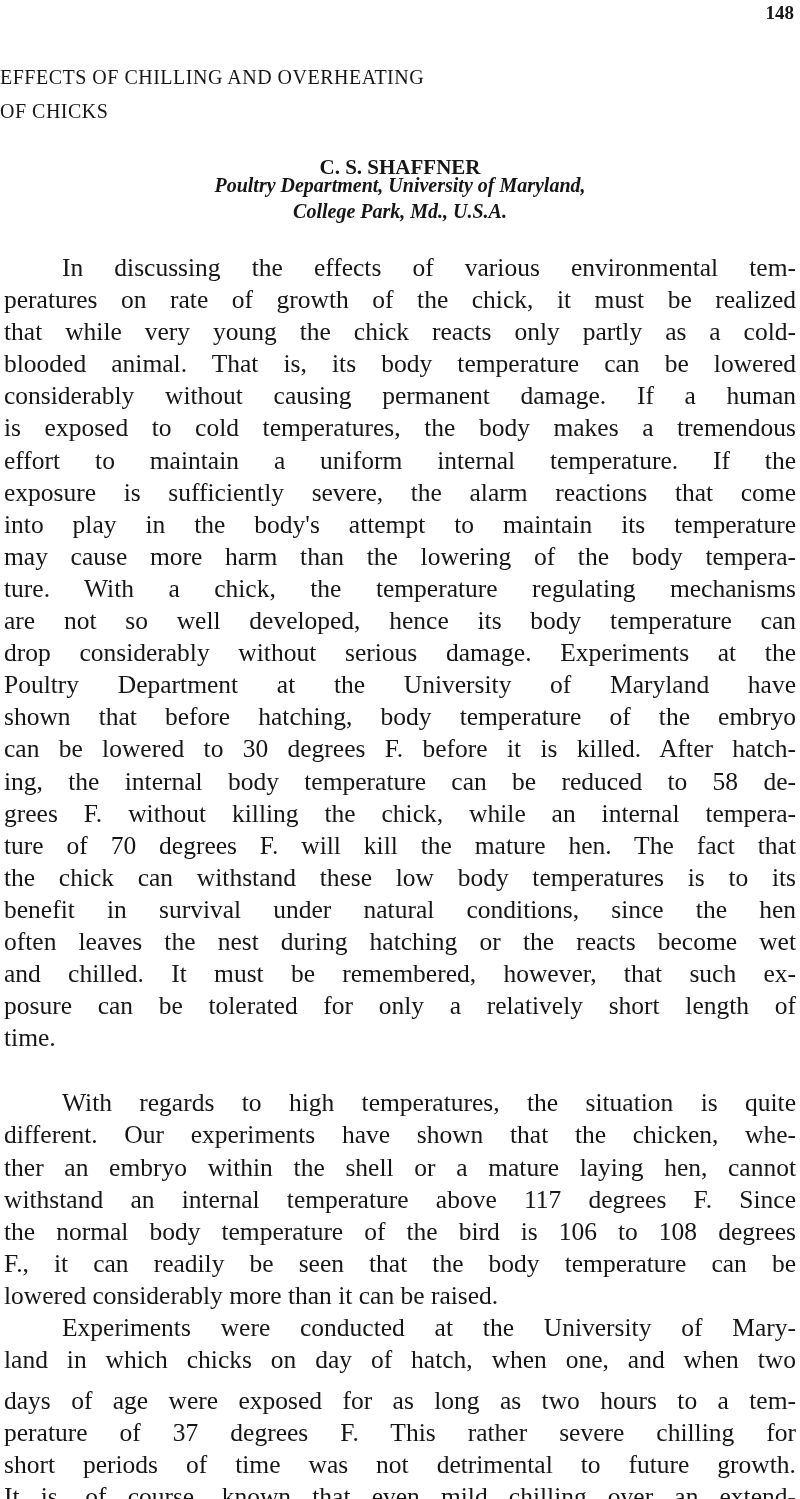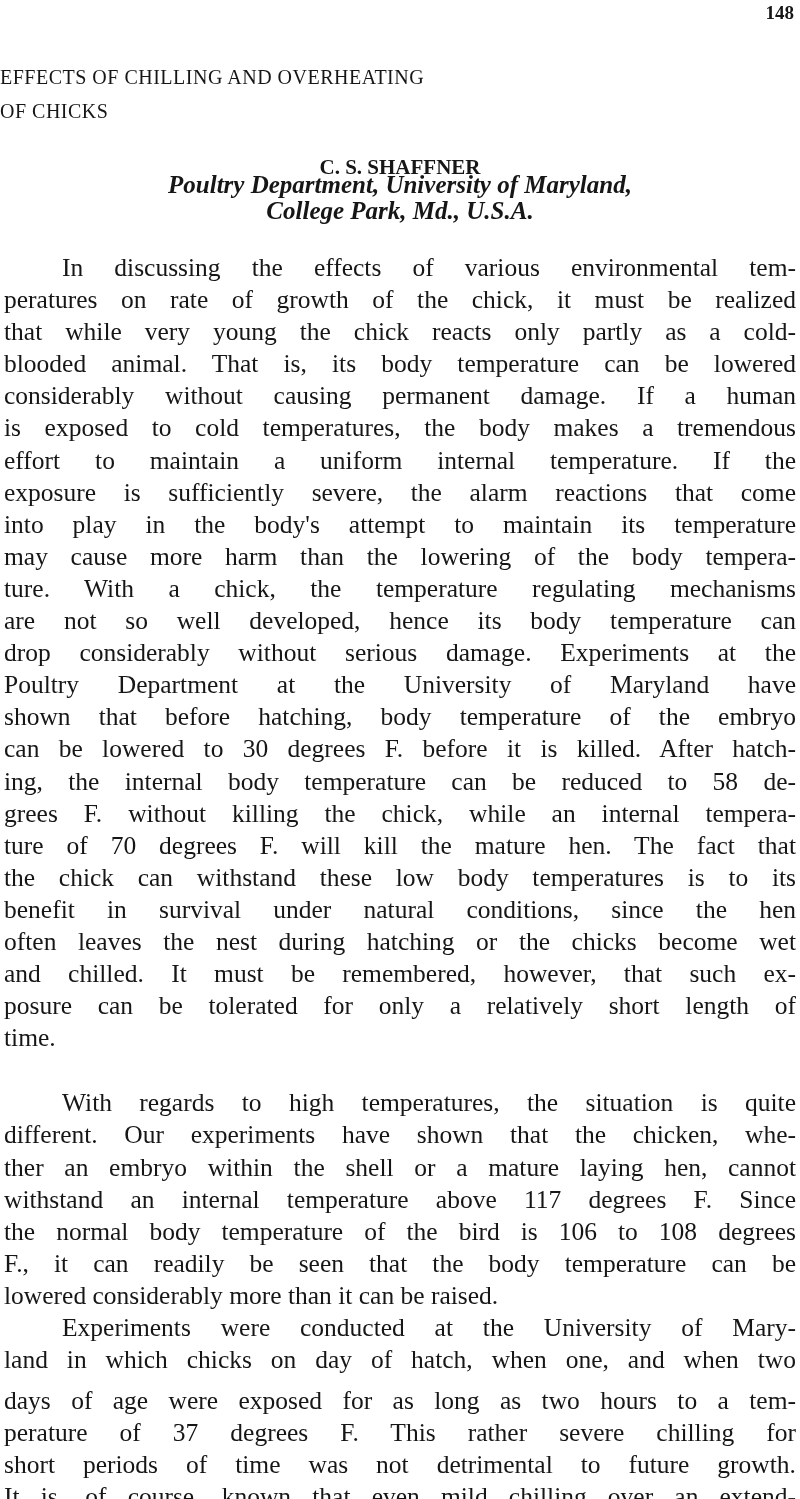--- a/index.html
+++ b/index.html
@@ -7,21 +7,21 @@
          font-family: "DejaVu Serif", "Liberation Serif", serif; color: #161616; }
   .page-number { position: absolute; top: 2px; right: 6px; font-size: 19px; font-weight: bold;
                  font-family: "Liberation Serif", serif; }
   .title { position: absolute; top: 60px; left: 0; width: 800px; text-align: left;
            font-family: "Liberation Serif", serif; font-size: 20px; line-height: 34px; letter-spacing: 0.5px; }
   .title div { white-space: nowrap; }
   .author { position: absolute; top: 155px; left: 0; width: 800px; text-align: center;
             font-family: "Liberation Serif", serif; font-size: 21px; font-weight: bold; }
   .affil { position: absolute; top: 172px; left: 0; width: 800px; text-align: center;
            font-family: "Liberation Serif", serif; font-style: italic; font-weight: bold;
-           font-size: 25px; line-height: 26px; }
+           font-size: 20px; line-height: 26px; }
   .body-text { position: absolute; top: 252px; left: 4px; width: 792px;
                font-family: "Liberation Serif", serif; font-size: 25.5px; line-height: 32.1px; }
   .line { display: block; text-align: justify; text-align-last: justify; white-space: nowrap; overflow: visible; height: 32.1px; }
   .line.last { text-align-last: left; }
   .line.indent { padding-left: 58px; }
 </style>
 </head>
 <body>
 
 <div class="page-number">148</div>
@@ -54,21 +54,21 @@
       <span class="line" style="white-space: normal;">are not so well developed, hence its body temperature can</span>
       <span class="line" style="white-space: normal;">drop considerably without serious damage. Experiments at the</span>
       <span class="line" style="white-space: normal;">Poultry Department at the University of Maryland have</span>
       <span class="line" style="white-space: normal;">shown that before hatching, body temperature of the embryo</span>
       <span class="line" style="white-space: normal;">can be lowered to 30 degrees F. before it is killed. After hatch-</span>
       <span class="line" style="white-space: normal;">ing, the internal body temperature can be reduced to 58 de-</span>
       <span class="line" style="white-space: normal;">grees F. without killing the chick, while an internal tempera-</span>
       <span class="line" style="white-space: normal;">ture of 70 degrees F. will kill the mature hen. The fact that</span>
       <span class="line" style="white-space: normal;">the chick can withstand these low body temperatures is to its</span>
       <span class="line" style="white-space: normal;">benefit in survival under natural conditions, since the hen</span>
-      <span class="line" style="white-space: normal;">often leaves the nest during hatching or the chicks become wet</span>
+      <span class="line" style="white-space: normal;">often leaves the nest during hatching or the reacts become wet</span>
       <span class="line" style="white-space: normal;">and chilled. It must be remembered, however, that such ex-</span>
       <span class="line" style="white-space: normal;">posure can be tolerated for only a relatively short length of</span>
       <span class="line last" style="white-space: normal;">time.</span>
     </div>
     <div>
       <span class="line indent" style="white-space: normal; margin-top: 33px;">With regards to high temperatures, the situation is quite</span>
       <span class="line" style="white-space: normal;">different. Our experiments have shown that the chicken, whe-</span>
       <span class="line" style="white-space: normal;">ther an embryo within the shell or a mature laying hen, cannot</span>
       <span class="line" style="white-space: normal;">withstand an internal temperature above 117 degrees F. Since</span>
       <span class="line" style="white-space: normal;">the normal body temperature of the bird is 106 to 108 degrees</span>

